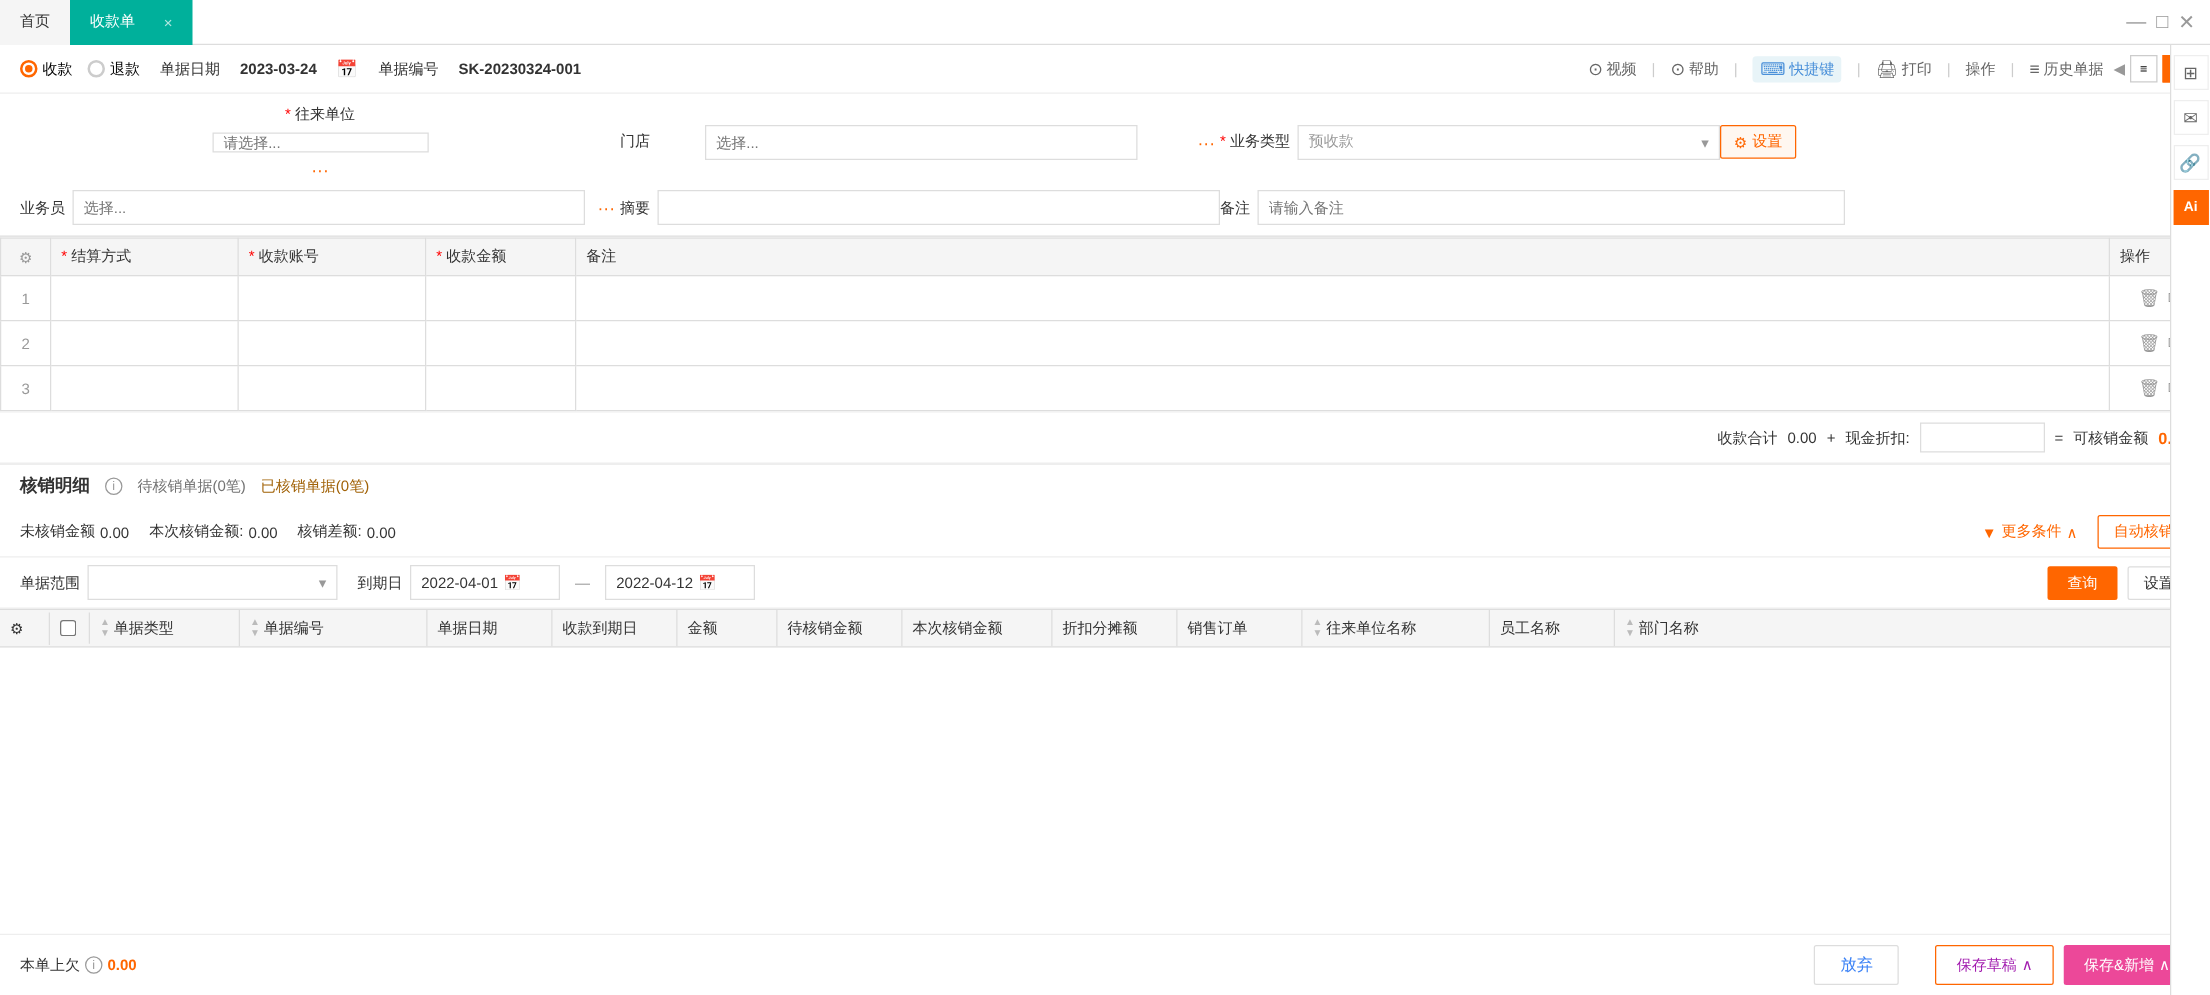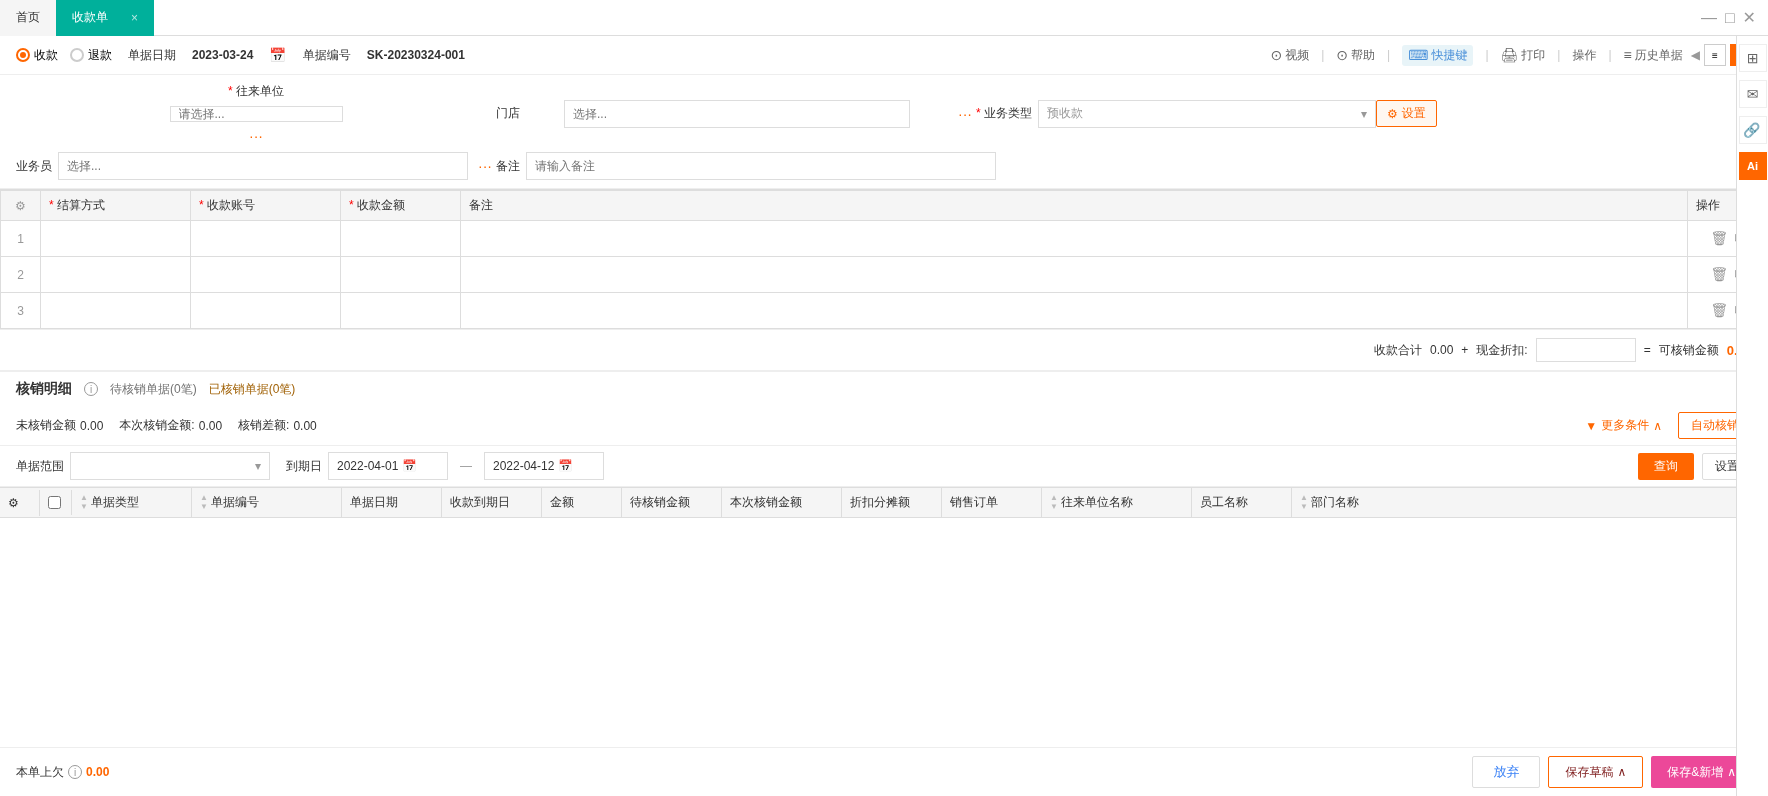--- a/index.html
+++ b/index.html
@@ -531,28 +531,29 @@
       border: 1px solid #ddd;
       color: #3b82f6;
       padding: 6px 20px;
       cursor: pointer;
       font-size: 13px;
       border-radius: 2px;
     }
     .btn-save-draft {
       background: #fff;
       border: 1px solid #f60;
-      color: #7f1d1d;
+      color: #a21caf;
       padding: 6px 16px;
       cursor: pointer;
       font-size: 13px;
       border-radius: 2px;
       display: flex;
       align-items: center;
       gap: 4px;
+      margin-left: 21px;
     }
     .btn-save-new {
       background: #ec4899;
       border: none;
       color: #fff;
       padding: 6px 16px;
       cursor: pointer;
       font-size: 13px;
       border-radius: 2px;
       display: flex;
@@ -688,20 +689,24 @@
       <button class="settings-btn">
         <span>⚙</span>
         <span>设置</span>
       </button>
     </div>
     <div class="form-row">
       <div class="form-field" style="max-width:480px;">
         <span class="form-label">业务员</span>
         <input class="form-input" type="text" placeholder="选择..." style="">
         <span class="form-more">···</span>
+      </div>
+      <div class="form-field" style="max-width:480px;">
+        <span class="form-label">摘要</span>
+        <input class="form-input" type="text" style="">
       </div>
       <div class="form-field" style="max-width:500px;">
         <span class="form-label">备注</span>
         <input class="form-input" type="text" placeholder="请输入备注" style="">
       </div>
     </div>
   </div>
 
   <div class="table-area">
     <table class="data-table">

